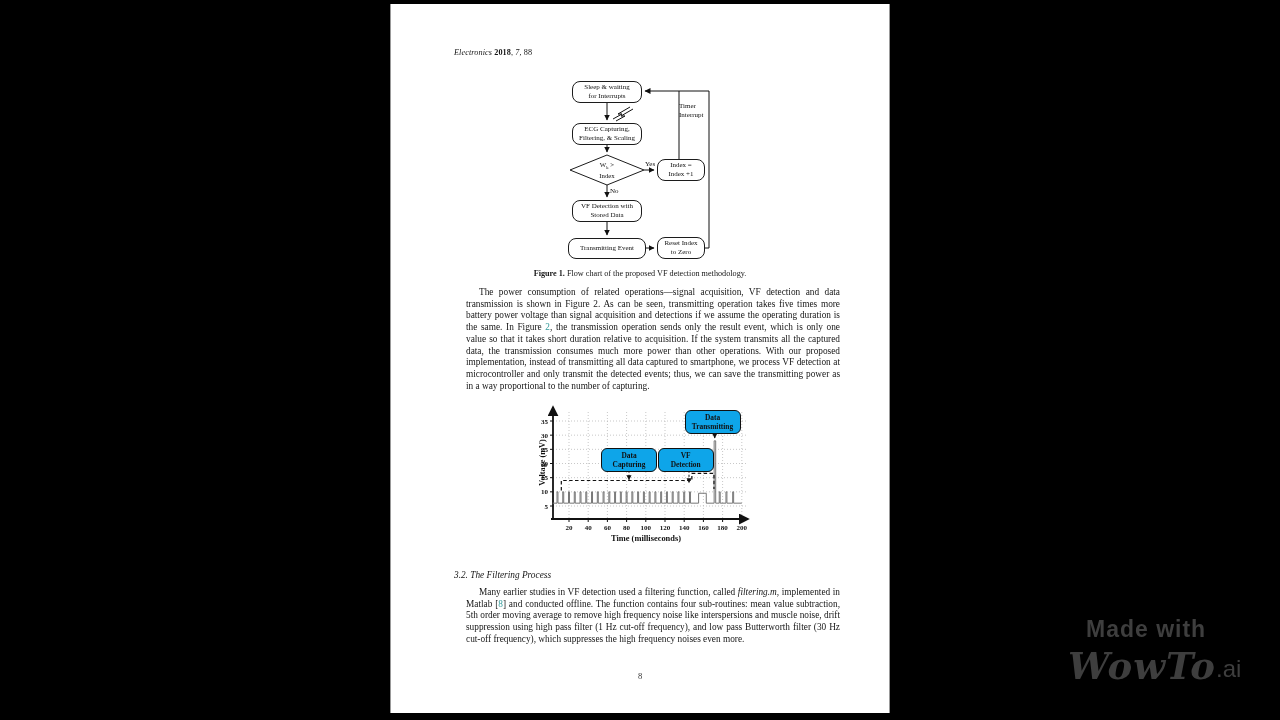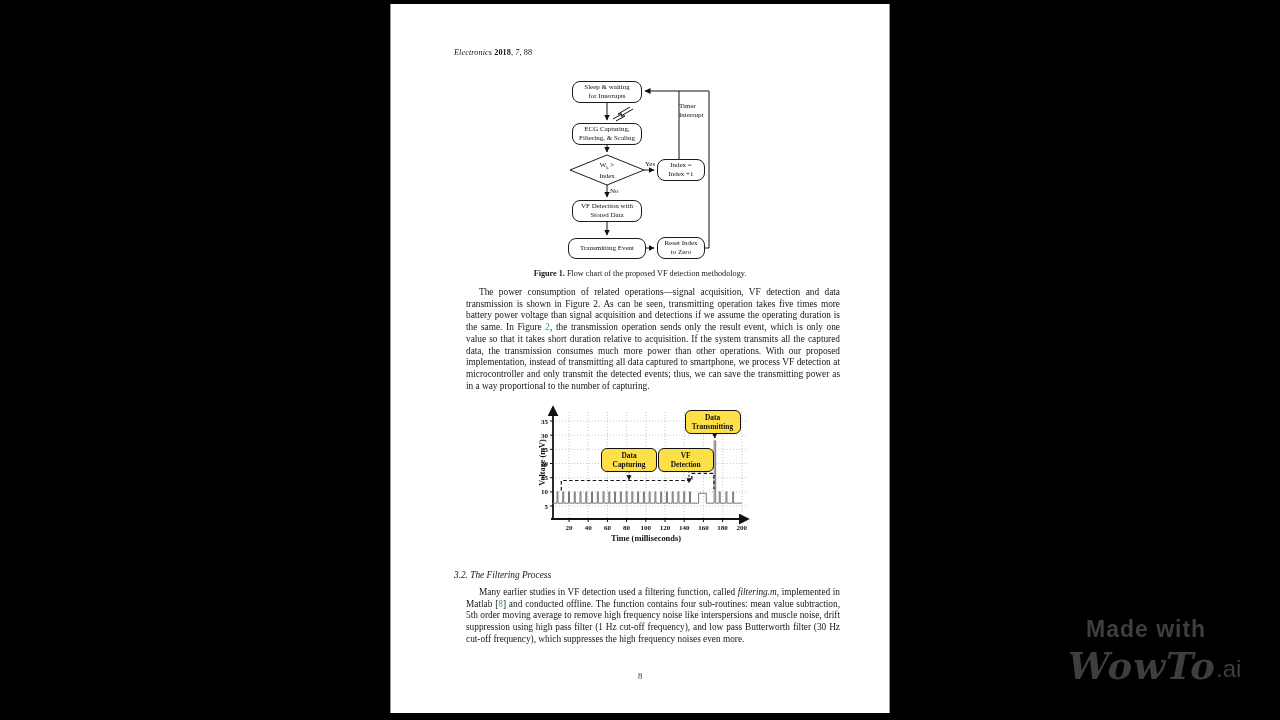--- a/index.html
+++ b/index.html
@@ -44,21 +44,21 @@
   .chart svg{position:absolute;left:0;top:0;}
   .grid{stroke:#b0b0b0;stroke-width:.7;stroke-dasharray:1,2;}
   .axis{stroke:#111;stroke-width:1.8;}
   .tickl{stroke:#111;stroke-width:1;}
   .ticktext{font-family:"Liberation Serif",serif;font-size:7px;fill:#111;font-weight:bold;}
   .signal{stroke:#767676;stroke-width:1;fill:none;}
   .dashedlv{stroke:#111;stroke-width:1.2;fill:none;stroke-dasharray:3.5,2.4;}
   .annarrow{stroke:#111;stroke-width:1;stroke-dasharray:2.2,2;}
   .callout{
     position:absolute;width:56px;box-sizing:border-box;border:1.2px solid #111;border-radius:6px;
-    background:#fde047;text-align:center;font-size:7.4px;font-weight:bold;line-height:9px;
+    background:#0ea5e9;text-align:center;font-size:7.4px;font-weight:bold;line-height:9px;
     padding:2px 0;color:#111;
   }
   .xlabel{position:absolute;left:0;top:138px;width:230px;text-align:center;font-size:8.4px;font-weight:bold;color:#111;}
   .ylabel{position:absolute;left:-24px;top:62px;width:70px;text-align:center;font-size:8.2px;font-weight:bold;color:#111;transform:rotate(-90deg);}
 
   
   .wm-made{position:absolute;left:1086px;top:616px;font-family:"Liberation Sans",sans-serif;
     font-weight:bold;font-size:23px;color:#3e3e3e;letter-spacing:1px;}
   .wm-brand{position:absolute;left:1068px;top:644px;color:#3e3e3e;white-space:nowrap;}
   .wm-brand .brand{font-family:"DejaVu Serif",serif;font-style:italic;font-weight:bold;font-size:37px;letter-spacing:1px;}

